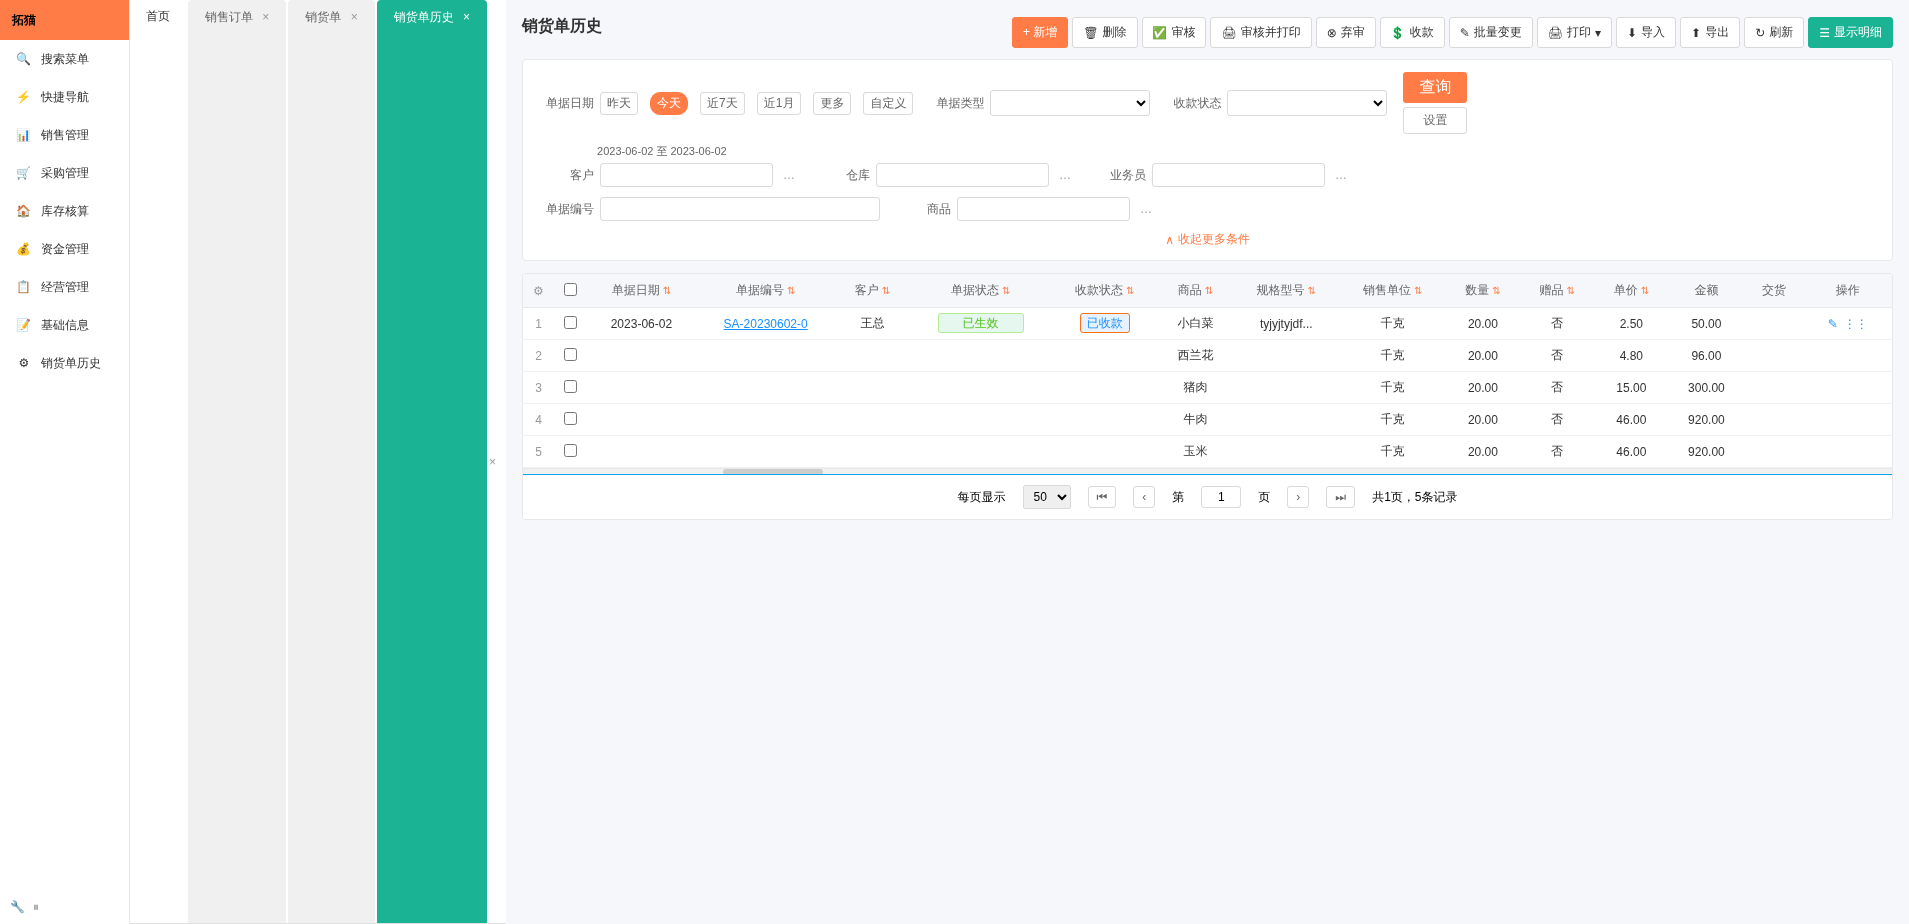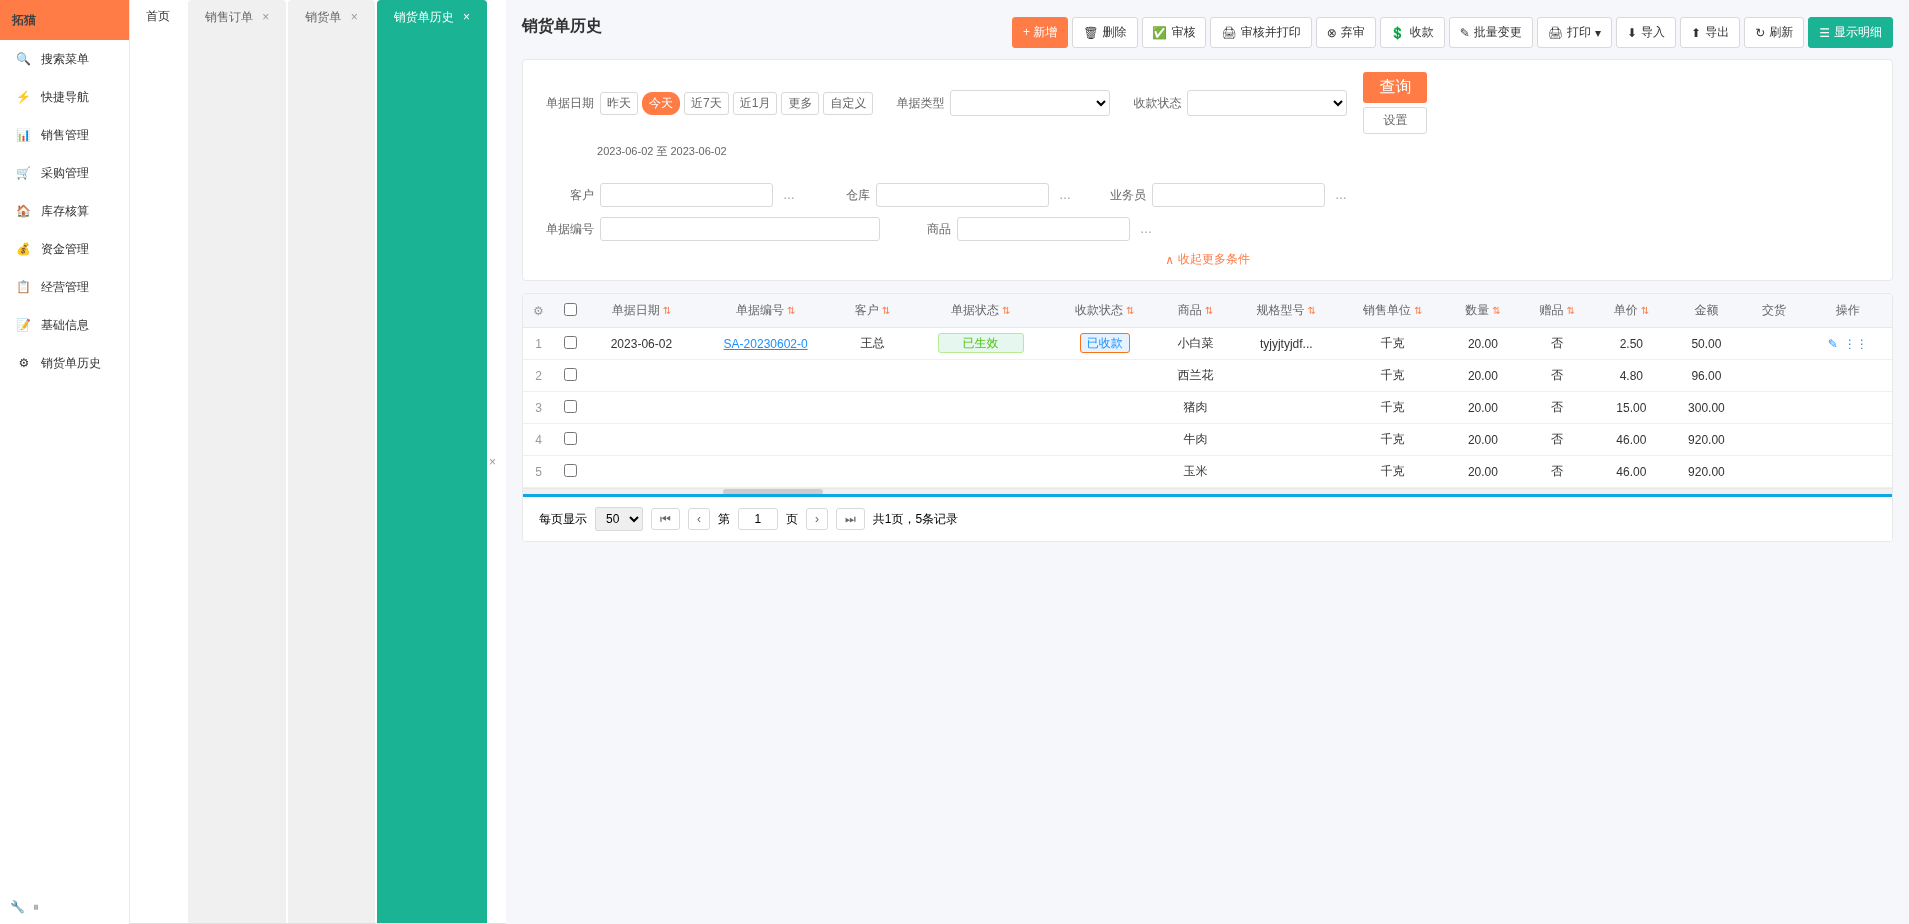--- a/index.html
+++ b/index.html
@@ -26,21 +26,21 @@
     .btn-primary { background: #ff7c47; color: #fff; border-color: #ff7c47; }
 
     
     .filter-area { background: #fff; padding: 12px 16px; border-radius: 4px; margin-bottom: 12px; border: 1px solid #e8e8e8; }
     .filter-row { display: flex; align-items: center; gap: 16px; margin-bottom: 10px; flex-wrap: wrap; }
     .filter-item { display: flex; align-items: center; gap: 6px; }
     .filter-label { color: #666; white-space: nowrap; min-width: 55px; text-align: right; }
     .filter-input { border: 1px solid #d9d9d9; border-radius: 3px; padding: 4px 8px; min-width: 160px; color: #333; }
     .filter-input-wide { min-width: 280px; }
     .filter-select { border: 1px solid #d9d9d9; border-radius: 3px; padding: 4px 8px; min-width: 160px; background: #fff; }
-    .date-shortcuts { display: flex; gap: 4px; align-items: center; }
+    .date-shortcuts { display: flex; gap: 12px; align-items: center; }
     .date-btn { padding: 2px 6px; border: 1px solid #d9d9d9; border-radius: 3px; cursor: pointer; color: #666; }
     .date-btn.active { background: #ff7c47; color: #fff; border-color: #ff7c47; border-radius: 10px; }
     .date-range { color: #666; font-size: 11px; }
     .collapse-btn { color: #ff7c47; cursor: pointer; display: flex; align-items: center; gap: 4px; justify-content: center; margin-top: 4px; }
     .filter-dots { color: #999; cursor: pointer; padding: 2px 4px; }
 
     
     .table-wrap { background: #fff; border-radius: 4px; border: 1px solid #e8e8e8; overflow: auto; }
     table { width: 100%; border-collapse: collapse; }
     th { background: #f5f7fa; color: #666; padding: 8px 10px; text-align: center; border-bottom: 1px solid #e8e8e8; white-space: nowrap; font-weight: normal; position: relative; }
@@ -51,33 +51,33 @@
     .tag-blue { background: #e6f2ff; color: #1890ff; border: 1px solid #f97316; padding: 2px 6px; border-radius: 3px; }
     .action-btn { color: #1890ff; cursor: pointer; padding: 0 3px; }
     .gear-th { width: 30px; text-align: center; cursor: pointer; color: #999; }
 
     
     .summary-row { background: #fffde7; padding: 8px 16px; display: flex; align-items: center; gap: 40px; border-top: 1px solid #e8e8e8; }
     .summary-label { color: #666; }
     .summary-value { color: #333; font-weight: 500; }
 
     
-    .pagination { display: flex; align-items: center; justify-content: flex-start; padding: 10px 16px; background: #fff; border-top: 3px solid #0ea5e9; gap: 8px; }
+    .pagination { display: flex; align-items: center; justify-content: center; padding: 10px 16px; background: #fff; border-top: 1px solid #0ea5e9; gap: 17px; }
     .pagination-btn { padding: 3px 8px; border: 1px solid #d9d9d9; background: #fff; cursor: pointer; border-radius: 3px; color: #666; }
     .pagination-btn:disabled { color: #ccc; cursor: not-allowed; }
     .page-input { border: 1px solid #d9d9d9; border-radius: 3px; padding: 3px 6px; width: 40px; text-align: center; }
     .page-size-select { border: 1px solid #d9d9d9; border-radius: 2px; padding: 3px 6px; }
 
     
     .top-bar-right { margin-left: auto; display: flex; align-items: center; padding-right: 10px; color: #999; cursor: pointer; }
     .tabs-container { display: flex; background: #fff; border-bottom: 1px solid #e0e0e0; align-items: stretch; min-height: 40px; }
 
     .page-header-row { display: flex; justify-content: space-between; align-items: center; margin-bottom: 10px; }
 
-    .logo-area { background: #ff7c47; color: #404040; padding: 8px 12px; display: flex; align-items: center; gap: 6px; font-size: 13px; font-weight: bold; min-height: 40px; }
+    .logo-area { background: #ff7c47; color: #000000; padding: 8px 12px; display: flex; align-items: center; gap: 6px; font-size: 13px; font-weight: bold; min-height: 40px; }
 
     
     ::-webkit-scrollbar { width: 6px; height: 6px; }
     ::-webkit-scrollbar-track { background: #f0f0f0; }
     ::-webkit-scrollbar-thumb { background: #ccc; border-radius: 3px; }
 
     .th-checkbox { width: 30px; }
     .td-num { color: #999; }
 
     .query-btn { background: #ff7c47; color: #fff; border: none; padding: 5px 16px; border-radius: 3px; cursor: pointer; font-size: 16px; }
@@ -233,21 +233,21 @@
           <select class="filter-select">
             <option></option>
           </select>
         </div>
         <div class="filter-actions">
           <button class="query-btn">查询</button>
           <button class="setting-btn">设置</button>
         </div>
       </div>
 
-      <div style="margin-bottom:24px; padding-left:58px;">
+      <div style="margin-bottom:4px; padding-left:58px;">
         <span class="date-range">2023-06-02 至 2023-06-02</span>
       </div>
 
       <div class="filter-row">
         <div class="filter-item">
           <span class="filter-label">客户</span>
           <input class="filter-input" type="text" style="">
           <span class="filter-dots">…</span>
         </div>
         <div class="filter-item">

